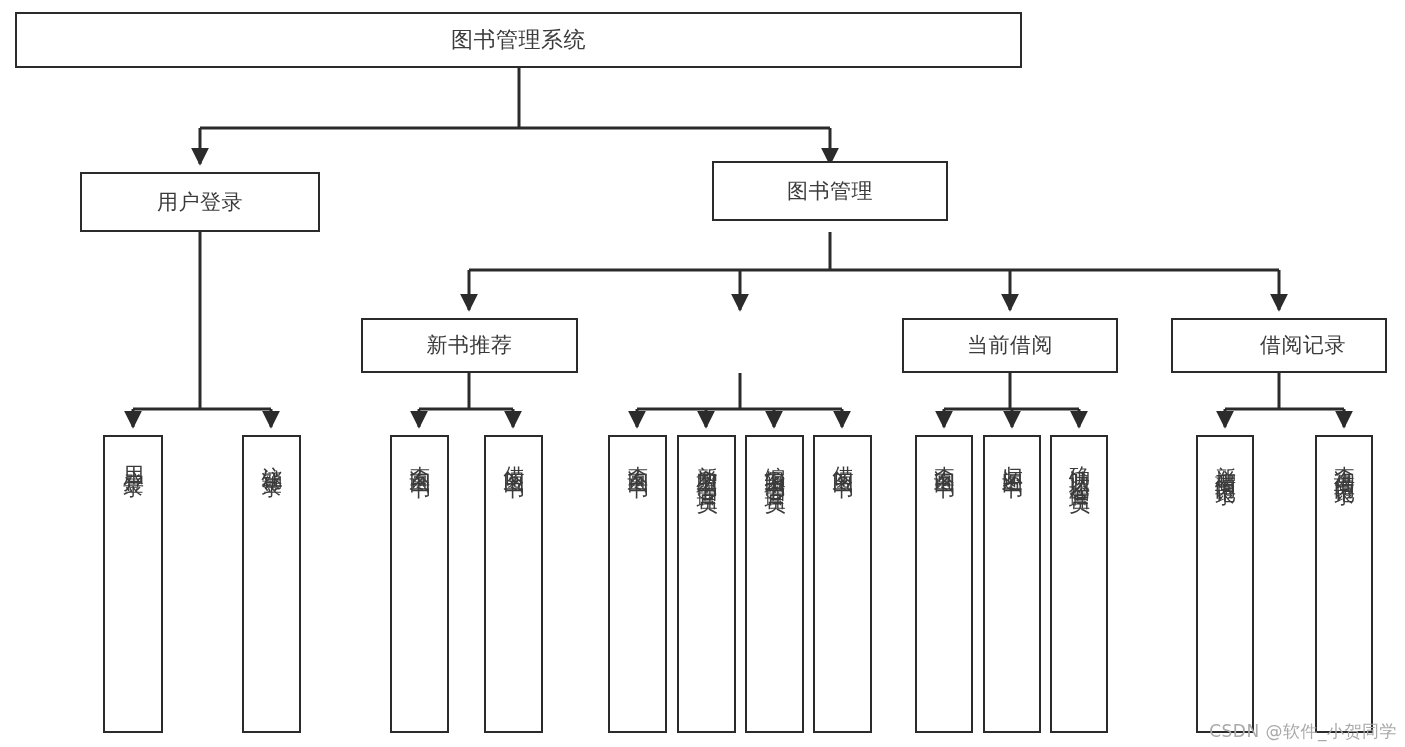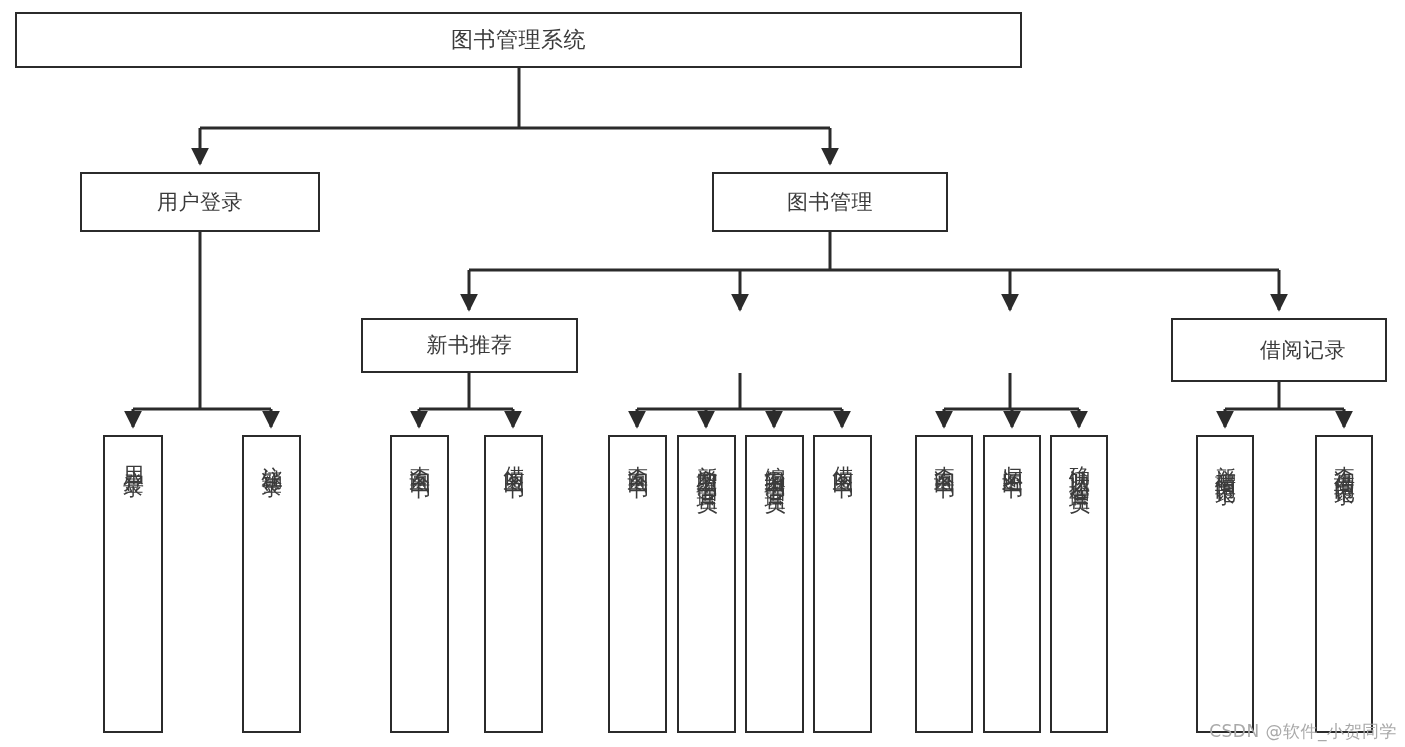--- a/index.html
+++ b/index.html
@@ -128,28 +128,31 @@
     </g>
   </svg>
 
   <div class="node h root" style="left:15px; top:12px; width:1007px; height:56px;">
     <span class="label">图书管理系统</span>
   </div>
 
   <div class="node h" style="left:80px; top:172px; width:240px; height:60px;">
     <span class="label">用户登录</span>
   </div>
-  <div class="node h" style="left:712px; top:172px; width:236px; height:60px;">
+  <div class="node h" style="left:712px; top:161px; width:236px; height:60px;">
     <span class="label">图书管理</span>
   </div>
 
   <div class="node h" style="left:361px; top:318px; width:217px; height:55px;align-items:center;">
     <span class="label">新书推荐</span>
   </div>
-  <div class="node h" style="left:1171px; top:318px; width:216px; height:64px;padding-left:48px;">
+  <div class="node h" style="left:902px; top:318px; width:216px; height:55px;">
+    <span class="label">当前借阅</span>
+  </div>
+  <div class="node h" style="left:1171px; top:318px; width:216px; height:55px;padding-left:48px;">
     <span class="label">借阅记录</span>
   </div>
 
   <div class="node v" style="left:103px; top:435px; width:60px; height:298px;">
     <span class="label">用户登录</span>
   </div>
   <div class="node v" style="left:242px; top:435px; width:59px; height:298px;">
     <span class="label">注销登录</span>
   </div>
   <div class="node v" style="left:390px; top:435px; width:59px; height:298px;">

